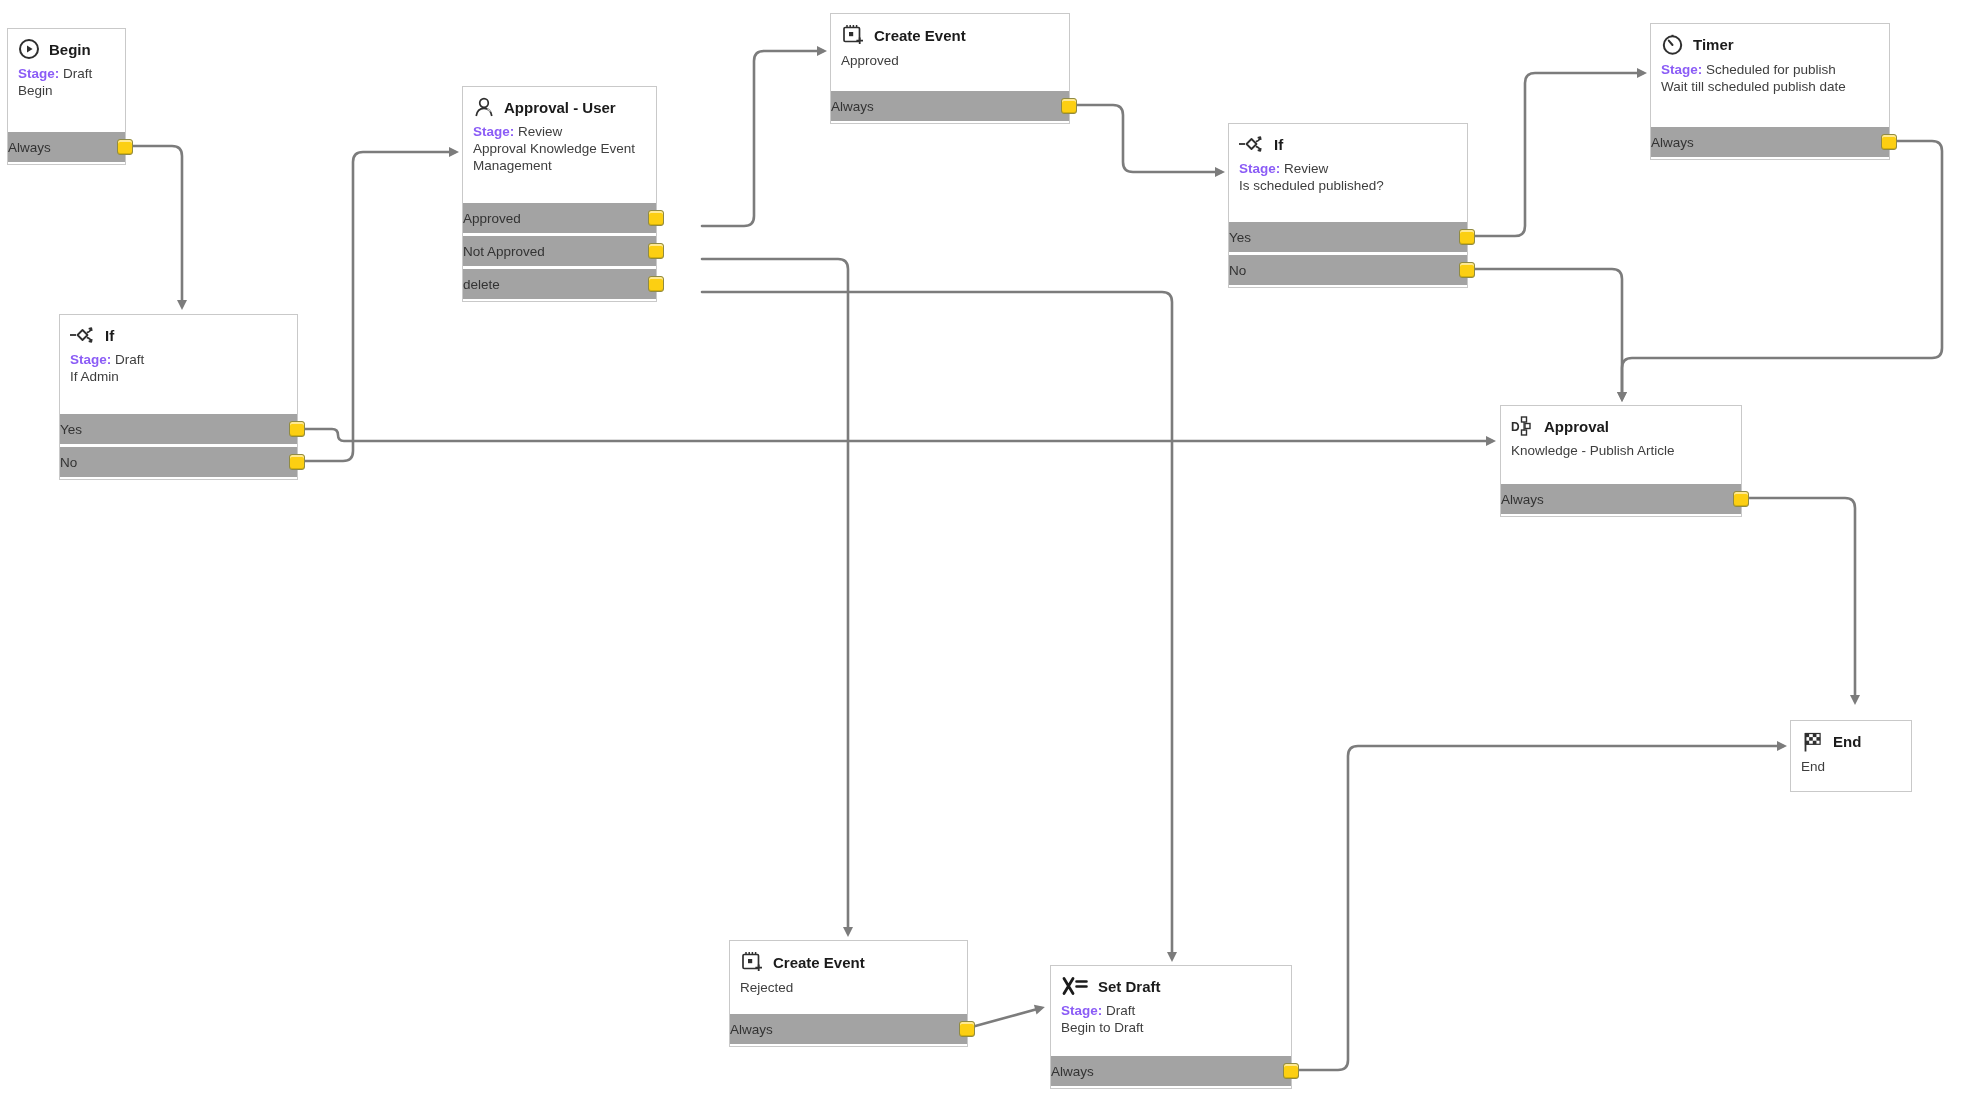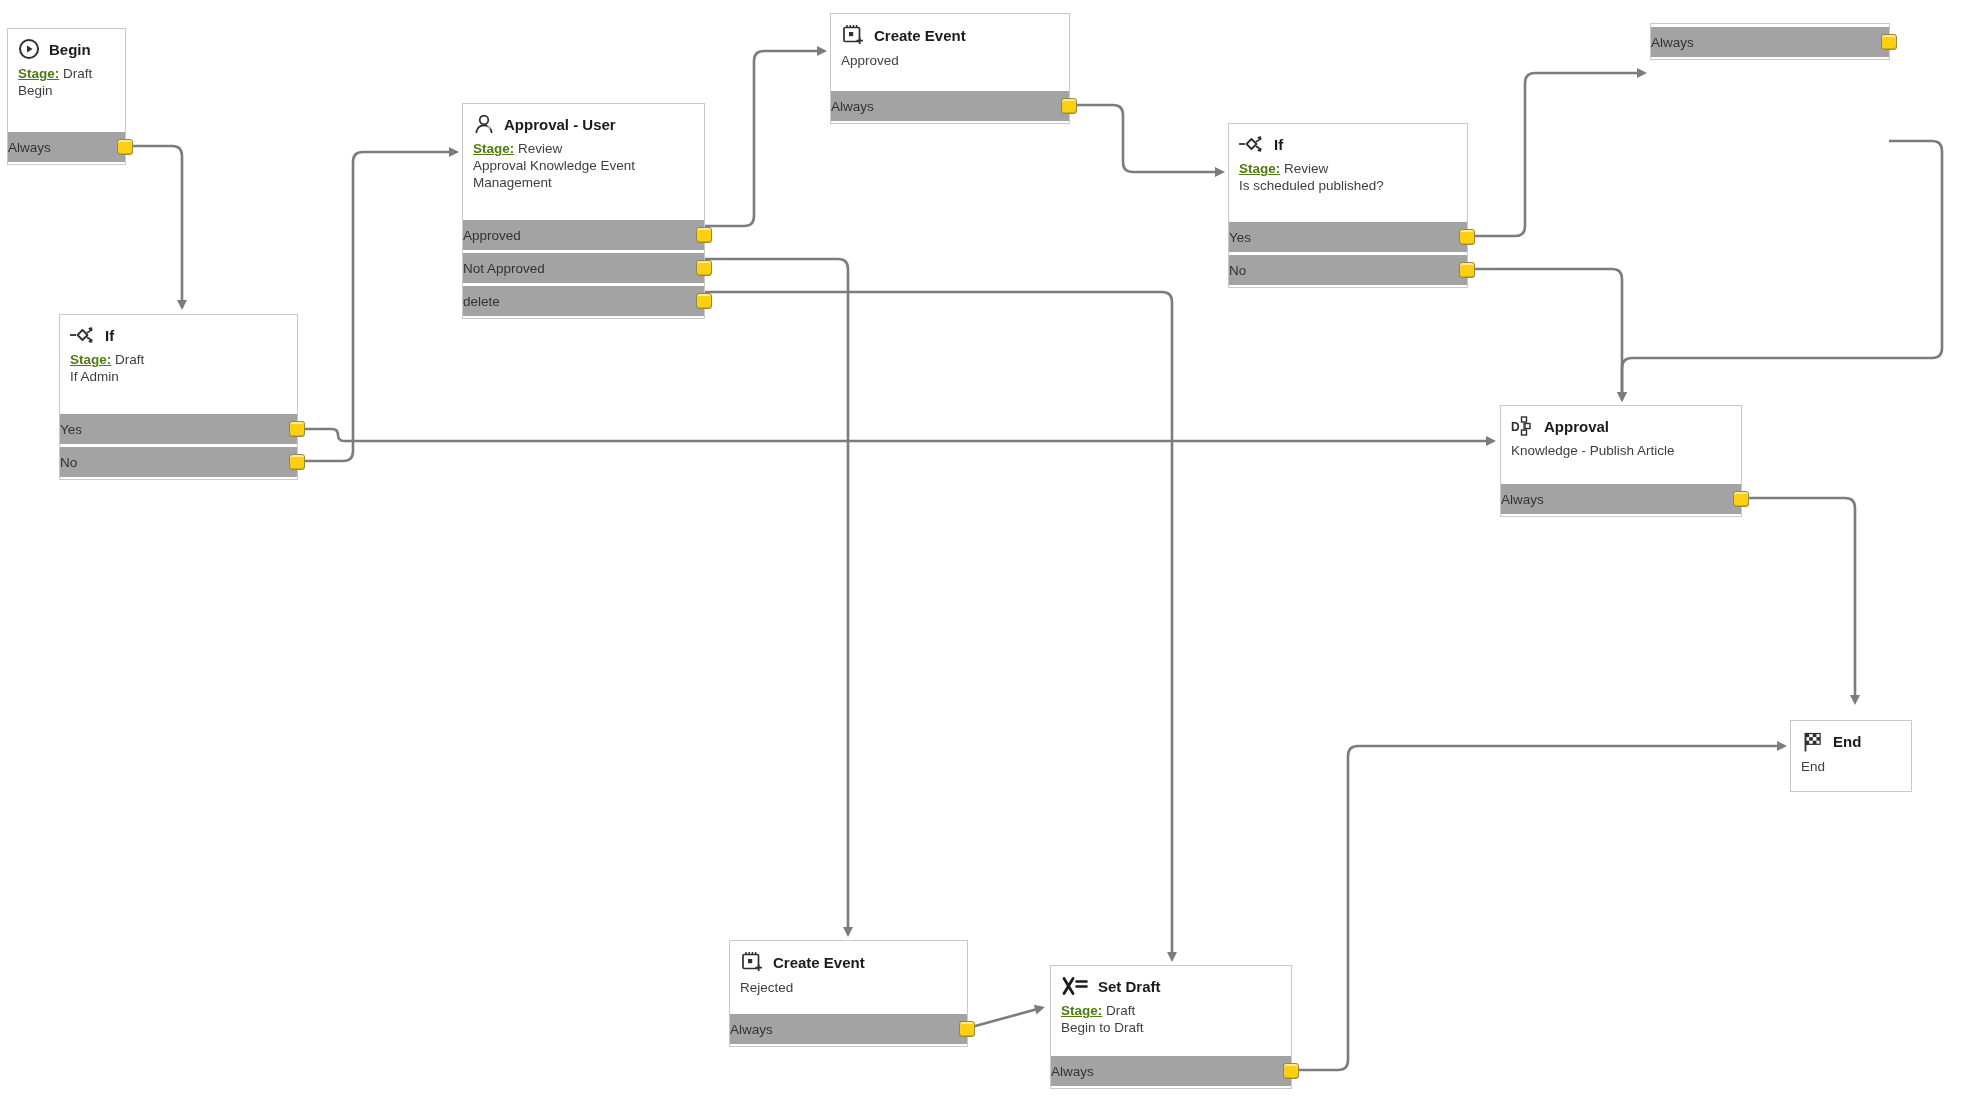--- a/index.html
+++ b/index.html
@@ -5,21 +5,21 @@
   html,body{margin:0;padding:0;background:#fff;font-family:"Liberation Sans",sans-serif;}
   #canvas{position:relative;width:1967px;height:1115px;background:#ffffff;overflow:hidden;}
   #edge-layer{position:absolute;left:0;top:0;z-index:1;}
   #node-layer{position:absolute;left:0;top:0;width:100%;height:100%;z-index:2;}
   .node{position:absolute;background:#ffffff;border:1px solid #c9c9c9;box-sizing:border-box;padding-bottom:2px;}
   .white{position:relative;box-sizing:border-box;padding:7px 10px 0 10px;overflow:hidden;}
   .hdr{display:flex;align-items:center;gap:9px;margin-bottom:5px;margin-top:2px;}
   .hdr .icon{display:inline-flex;flex:0 0 auto;}
   .title{font-weight:bold;font-size:15px;color:#1b1b1b;white-space:nowrap;}
   .bline{font-size:13.5px;color:#3e3e3e;line-height:17px;}
-  .bline b{color:#4d7c0f;text-decoration:underline;}
+  .bline b{color:#8b5cf6;}
   .row{position:relative;height:30px;margin-top:3px;background:#a3a3a3;display:flex;align-items:center;justify-content:flex-start;font-size:13.5px;color:#333333;}
   .port{position:absolute;right:-8px;top:50%;margin-top:-8px;width:14px;height:14px;background:#fccf12;border:1px solid #8f8a45;border-radius:3px;box-shadow:inset 0 2px 0 rgba(255,255,255,.55), inset 0 -1px 0 rgba(140,120,0,.35);}
   .edge{stroke:#7c7c7c;stroke-width:2.6;fill:none;stroke-linecap:round;}
 </style>
 </head>
 <body>
 
 <div id="canvas">
   <svg id="edge-layer" width="1967" height="1115" viewBox="0 0 1967 1115">
     <defs>
@@ -83,21 +83,21 @@
         </div>
         <div class="row">
           <span>Yes</span>
           <span class="port"></span>
         </div>
         <div class="row">
           <span>No</span>
           <span class="port"></span>
         </div>
       </div>
-      <div class="node" style="left: 462px; top: 103px; width: 243px;">
+      <div class="node" style="left: 462px; top: 86px; width: 195px;">
         <div class="white" style="height: 113px;">
           <div class="hdr">
             <span class="icon">
               <svg width="22" height="22" viewBox="0 0 22 22">
                 <circle cx="11" cy="7" r="4.3" fill="none" stroke="#2f2f2f" stroke-width="1.7"></circle>
                 <path d="M3.2 20c.8-5.2 3.8-7.6 7.8-7.6s7 2.4 7.8 7.6" fill="none" stroke="#2f2f2f" stroke-width="1.7"></path>
                 <path d="M14.5 12.5l3 3" stroke="#c9c9c9" stroke-width="1.6"></path>
               </svg>
             </span>
             <span class="title">Approval - User</span>
@@ -159,20 +159,34 @@
         <div class="row">
           <span>Yes</span>
           <span class="port"></span>
         </div>
         <div class="row">
           <span>No</span>
           <span class="port"></span>
         </div>
       </div>
       <div class="node" style="left: 1650px; top: 23px; width: 240px;">
+        <div class="white" style="height: 100px;">
+          <div class="hdr">
+            <span class="icon">
+              <svg width="23" height="23" viewBox="0 0 23 23">
+                <circle cx="11.5" cy="12" r="8.7" fill="none" stroke="#2f2f2f" stroke-width="2"></circle>
+                <path d="M11.5 12L7.8 7.6" stroke="#2f2f2f" stroke-width="2" stroke-linecap="round"></path>
+                <path d="M11.5 3.3V1.8" stroke="#2f2f2f" stroke-width="2"></path>
+              </svg>
+            </span>
+            <span class="title">Timer</span>
+          </div>
+          <div class="bline"><b>Stage:</b> <span>Scheduled for publish</span></div>
+          <div class="bline">Wait till scheduled publish date</div>
+        </div>
         <div class="row">
           <span>Always</span>
           <span class="port"></span>
         </div>
       </div>
       <div class="node" style="left: 1500px; top: 405px; width: 242px;">
         <div class="white" style="height: 75px;">
           <div class="hdr">
             <span class="icon">
               <svg width="24" height="22" viewBox="0 0 24 22">

